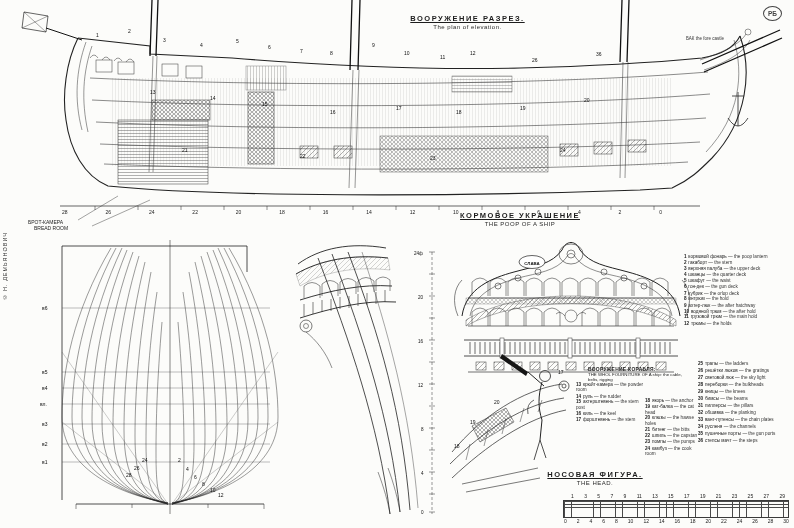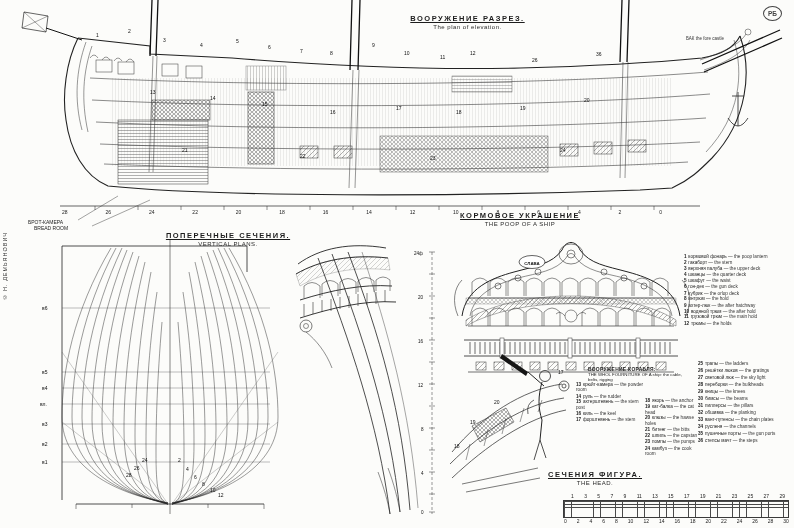--- a/index.html
+++ b/index.html
@@ -248,24 +248,20 @@
       <span class="co" style="left: 174px; top: 235px;">4</span>
       <span class="co" style="left: 182px; top: 243px;">6</span>
       <span class="co" style="left: 190px; top: 250px;">8</span>
       <span class="co" style="left: 198px; top: 256px;">10</span>
       <span class="co" style="left: 206px; top: 261px;">12</span>
       <span class="co" style="left: 130px; top: 226px;">24</span>
       <span class="co" style="left: 122px; top: 234px;">26</span>
       <span class="co" style="left: 114px; top: 241px;">28</span>
     </div>
 
-  <div class="abs title" style="left:158px;top:232px;width:140px">
-    <div class="ru">ПОПЕРЕЧНЫЕ СЕЧЕНИЯ.</div>
-    <div class="en">VERTICAL PLANS.</div>
-  </div>
 
   <svg class="abs" style="left:292px;top:222px" width="168" height="302" viewBox="0 0 168 302">
     <g fill="none" stroke="#222" stroke-width="0.8">
       <path d="M26 36 C58 120 86 200 98 292"></path>
       <path d="M40 32 C72 118 98 196 108 290"></path>
       <path d="M56 30 C88 114 110 190 118 288"></path>
       <path d="M70 30 C96 110 118 186 126 286" stroke-width="0.4"></path>
       <path d="M86 250 C92 266 96 280 98 292 M96 246 C102 262 106 278 108 290" stroke-width="0.5"></path>
     </g>
     <g fill="none" stroke="#222" stroke-width="0.9">
@@ -384,21 +380,21 @@
     </g>
   </svg>
   <div class="scatter" style="left:442px;top:356px;width:135px;height:145px">
       <span class="co" style="left: 116px; top: 14px;">17</span>
       <span class="co" style="left: 12px; top: 88px;">18</span>
       <span class="co" style="left: 28px; top: 64px;">19</span>
       <span class="co" style="left: 52px; top: 44px;">20</span>
     </div>
 
   <div class="abs title" style="left:540px;top:471px;width:110px">
-    <div class="ru">СЕЧЕНИЯ ФИГУРА.</div>
+    <div class="ru">НОСОВАЯ ФИГУРА.</div>
     <div class="en">THE HEAD.</div>
   </div>
 
   <div class="abs" style="left:684px;top:254px;width:110px;height:66px;overflow:visible">
     <div class="legend shrink" style="width:188px">
 
         <div class="li"><span class="n">1</span><span>кормовой фонарь</span> — <span class="en">the poop lantern</span></div>
 
         <div class="li"><span class="n">2</span><span>гакаборт</span> — <span class="en">the stern</span></div>
 

